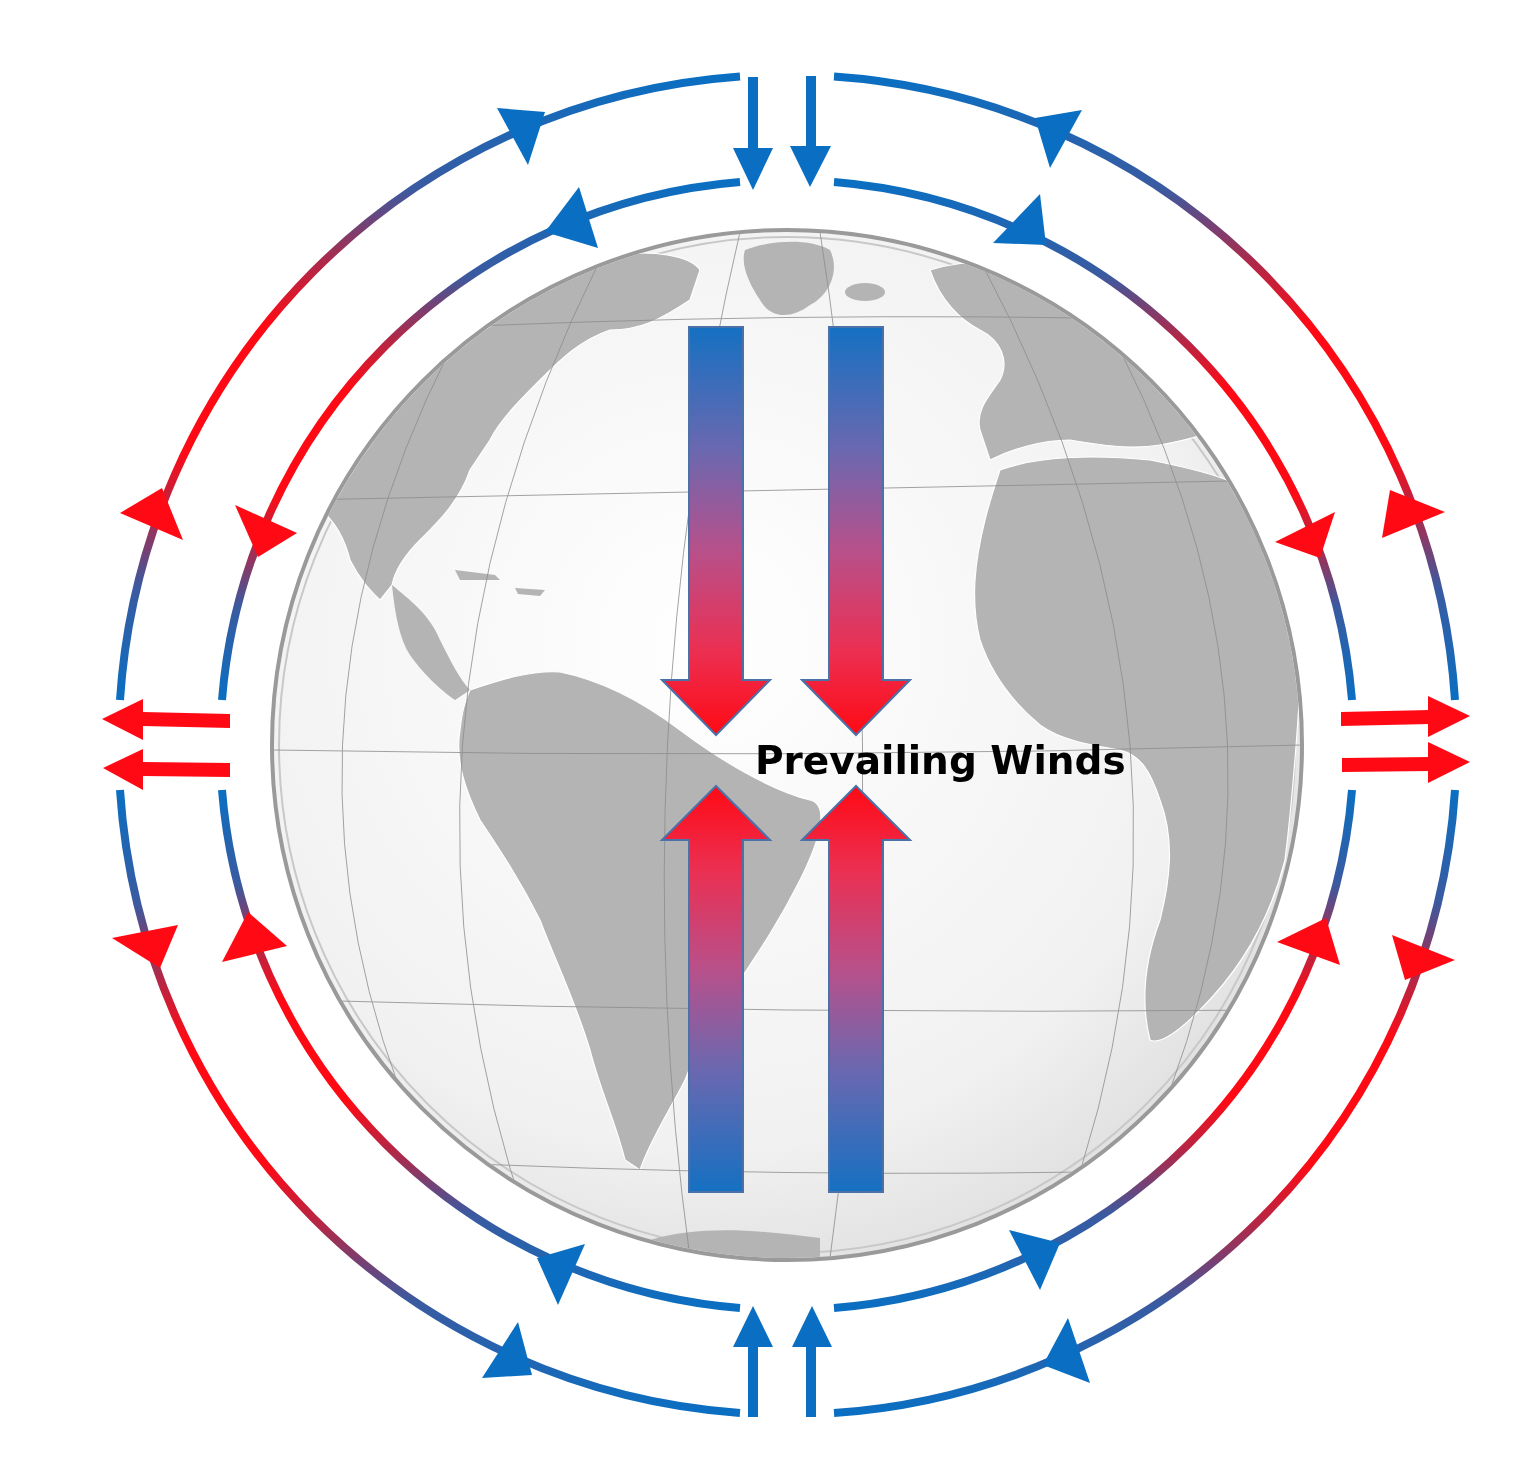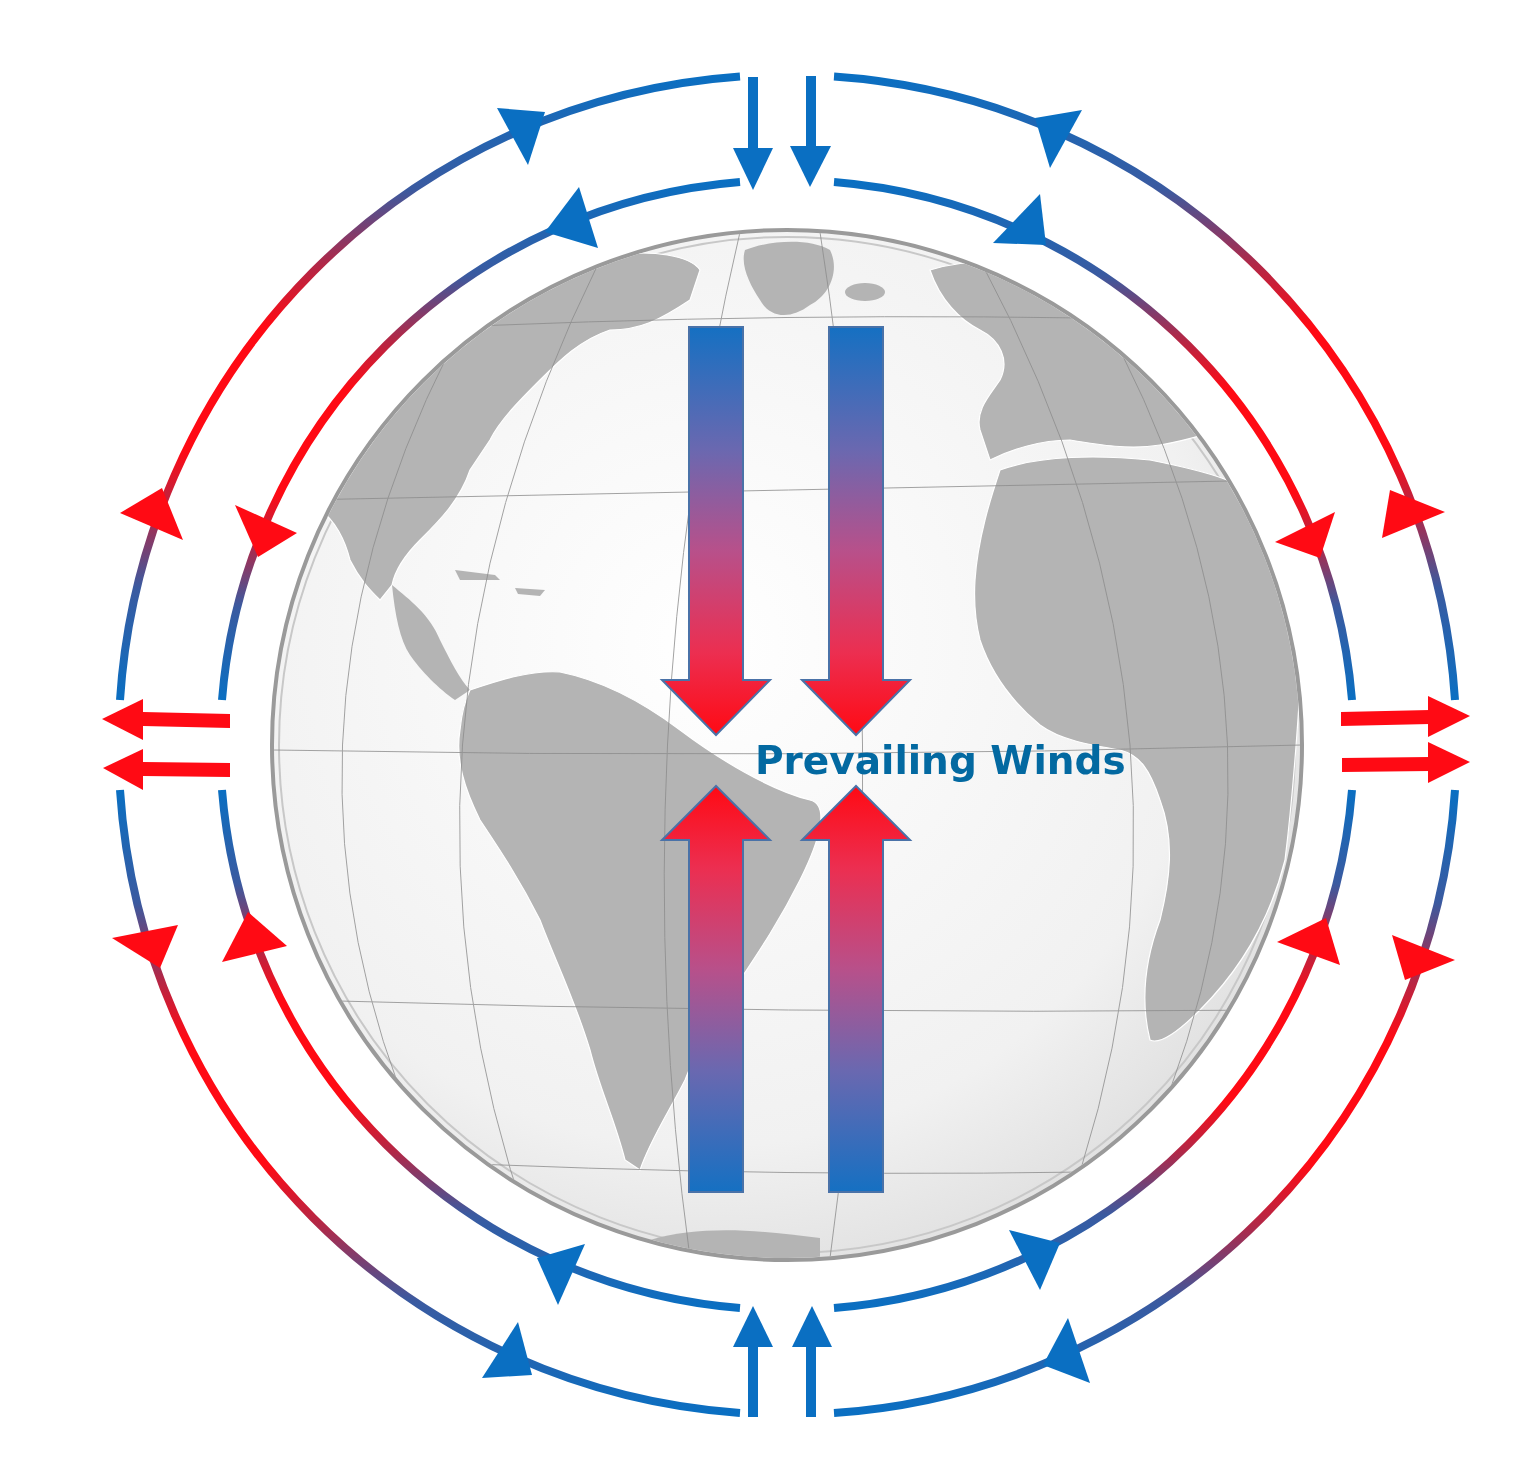--- a/index.html
+++ b/index.html
@@ -2,21 +2,21 @@
 <html><head>
 <meta charset="utf-8">
 <style>
   html, body { margin: 0; padding: 0; background: #ffffff; }
   body { width: 1536px; height: 1482px; position: relative; overflow: hidden;
          font-family: "Liberation Sans", "DejaVu Sans", sans-serif; }
   #diagram { position: absolute; left: 0; top: 0; }
   .label {
     position: absolute; left: 755px; top: 738px;
     font-family: "DejaVu Sans", "Liberation Sans", sans-serif;
-    font-weight: bold; font-size: 39px; color: #0369a1; letter-spacing: 0px;
+    font-weight: bold; font-size: 39px; color: #000000; letter-spacing: 0px;
     white-space: nowrap;
   }
 </style>
 </head>
 <body>
 
 <svg id="diagram" width="1536" height="1482" viewBox="0 0 1536 1482" xmlns="http://www.w3.org/2000/svg">
   <defs>
     <radialGradient id="globeGrad" cx="0.42" cy="0.4" r="0.7">
       <stop offset="0" stop-color="#ffffff"></stop>

